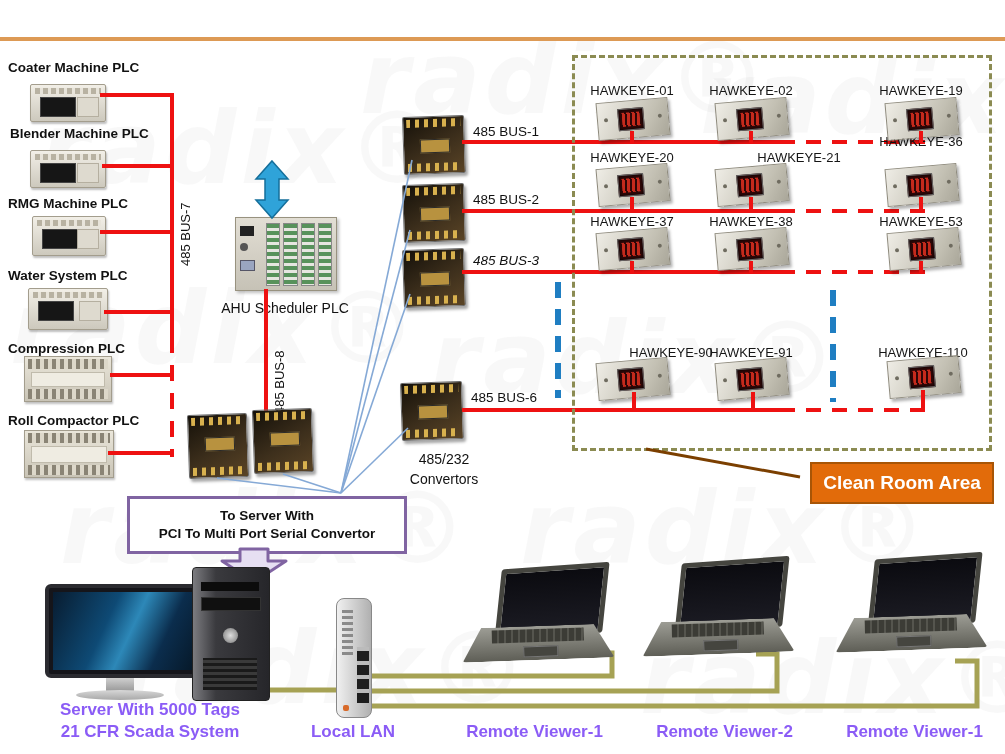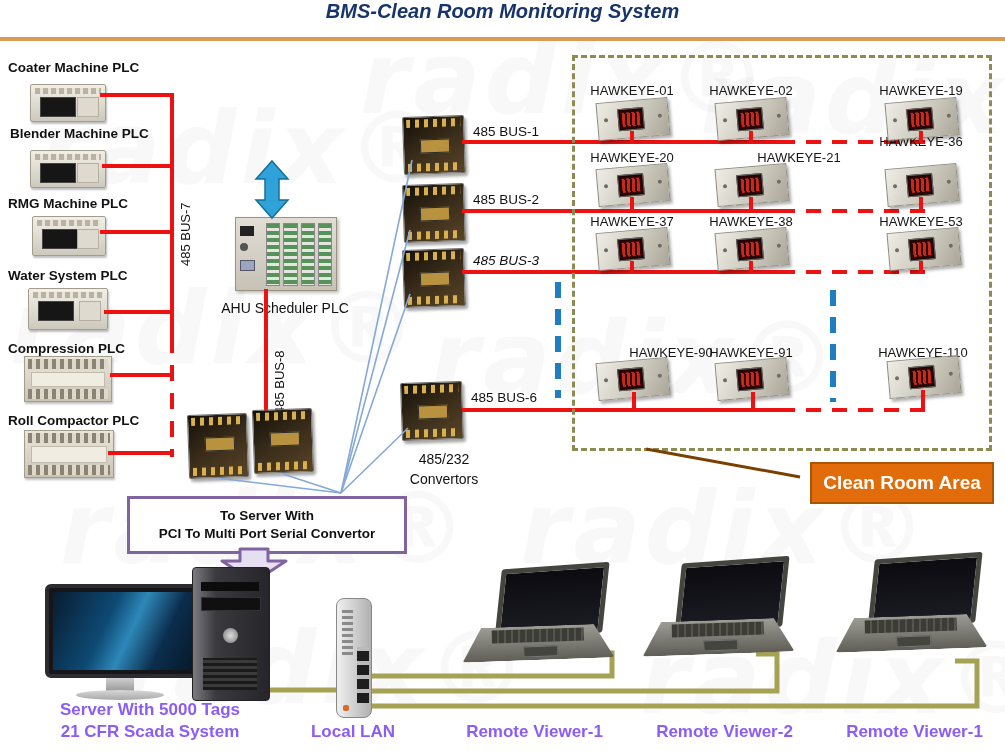--- a/index.html
+++ b/index.html
@@ -129,21 +129,20 @@
   <div class="wm" style="left:40px;top:90px;">radix®</div>
   <div class="wm" style="left:360px;top:20px;">radix®</div>
   <div class="wm" style="left:700px;top:40px;">radix®</div>
   <div class="wm" style="left:10px;top:270px;">radix®</div>
   <div class="wm" style="left:430px;top:300px;">radix®</div>
   <div class="wm" style="left:60px;top:470px;">radix®</div>
   <div class="wm" style="left:520px;top:470px;">radix®</div>
   <div class="wm" style="left:120px;top:610px;">radix®</div>
   <div class="wm" style="left:640px;top:620px;">radix®</div>
 
-  <div class="title">BMS-Clean Room Monitoring System</div>
   <div class="hrule"></div>
 
   <div class="plc-label" style="left:8px;top:60px;">Coater Machine PLC</div>
   <div class="plc-label" style="left:10px;top:126px;">Blender Machine PLC</div>
   <div class="plc-label" style="left:8px;top:196px;">RMG Machine PLC</div>
   <div class="plc-label" style="left:8px;top:268px;">Water System PLC</div>
   <div class="plc-label" style="left:8px;top:341px;">Compression PLC</div>
   <div class="plc-label" style="left:8px;top:413px;">Roll Compactor PLC</div>
 
   <div class="plc-a" style="left:30px;top:84px;width:74px;height:36px;">

